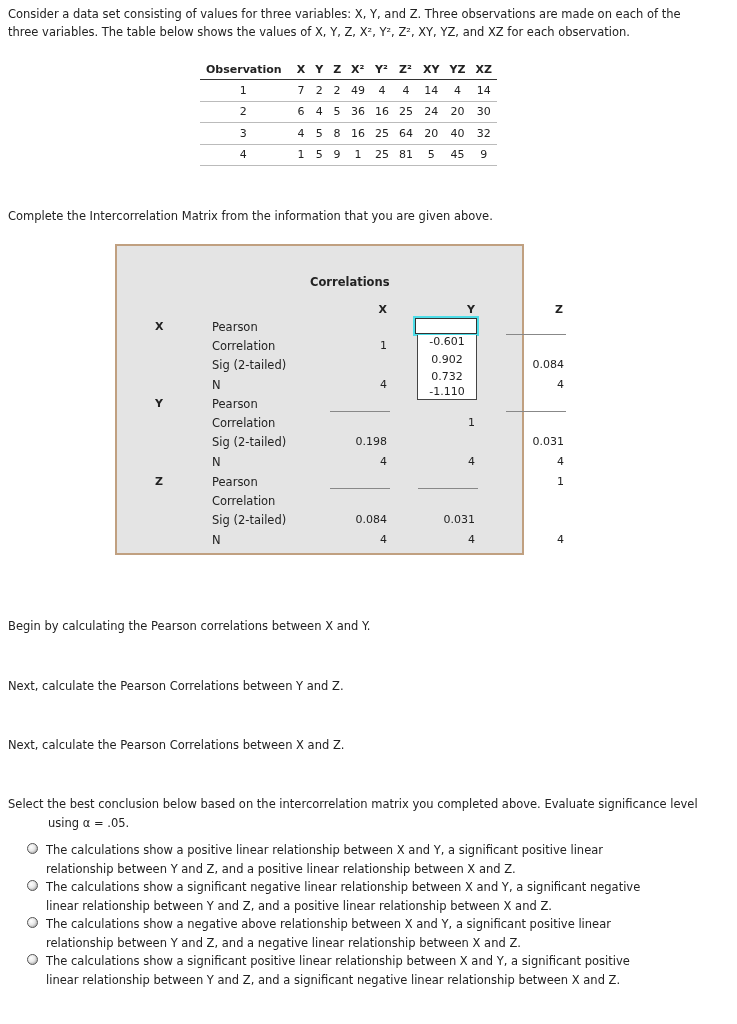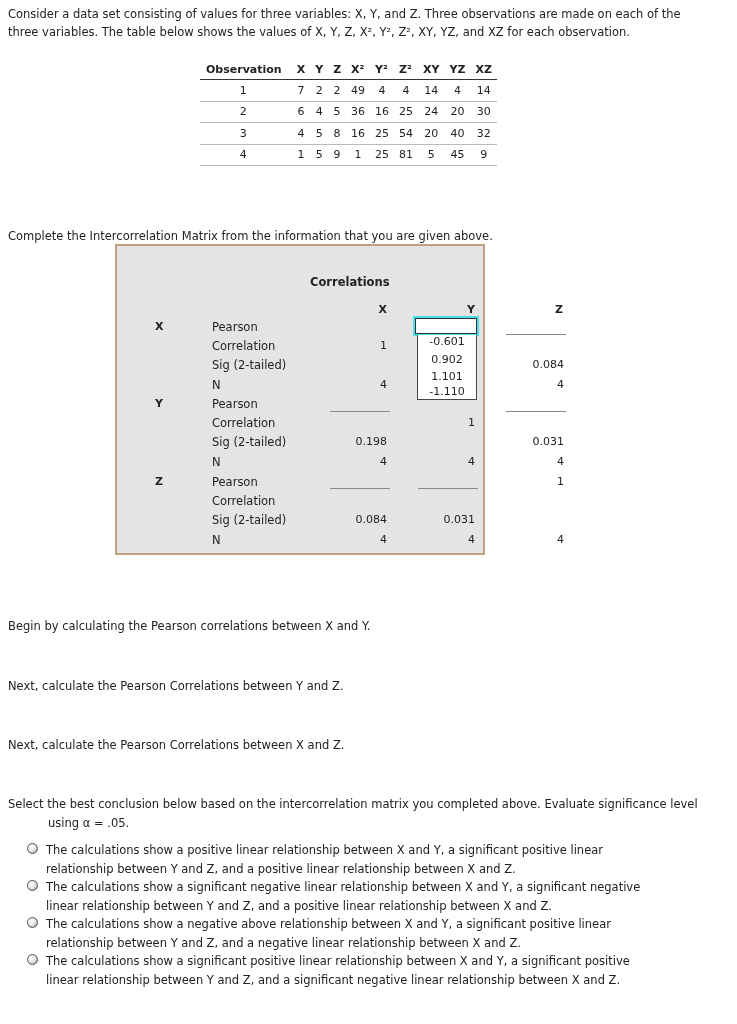--- a/index.html
+++ b/index.html
@@ -8,21 +8,21 @@
   .para { position:absolute; left:8px; line-height:18.5px; white-space:nowrap; }
 
   
   #obs-table { position:absolute; left:200px; top:60px; border-collapse:collapse; font-size:11px; }
   #obs-table th { font-weight:bold; padding:0 5px; height:19px; text-align:left; border-bottom:1.5px solid #333; color:#222; }
   #obs-table th.first { padding-left:6px; padding-right:10px; }
   #obs-table td { text-align:center; height:20.5px; padding:0 5px; border-bottom:1px solid #bbb; }
   #obs-table td.first { padding-right:10px; }
 
   
-  #corr-panel { position:absolute; left:115px; top:244px; width:370px; height:311px;
+  #corr-panel { position:absolute; left:115px; top:244px; width:409px; height:311px;
                 background:#e4e4e4; border:2px solid #c0a080; box-sizing:border-box; }
   #corr-title { position:absolute; left:193px; top:29px; font-weight:bold; font-size:11.5px; }
   .colhdr { position:absolute; top:57px; font-weight:bold; font-size:11px; text-align:right; }
   .rowhdr { position:absolute; left:38px; font-weight:bold; font-size:11px; }
   .lbl { position:absolute; left:95px; font-size:11.5px; }
   .val { position:absolute; width:60px; text-align:right; font-size:11px; }
   .blank { position:absolute; height:1px; background:#888; width:60px; }
   #xy-dropdown { position:absolute; left:298px; top:72px; width:67px; height:82px; }
   #xy-select { position:absolute; left:0; top:0; width:62px; height:16px; background:#fff;
                border:1.5px solid #333; outline:2px solid #4ddde8; box-sizing:border-box; }
@@ -82,41 +82,41 @@
       <td>20</td>
       <td>30</td>
     </tr>
     <tr>
       <td class="first">3</td>
       <td>4</td>
       <td>5</td>
       <td>8</td>
       <td>16</td>
       <td>25</td>
-      <td>54</td>
+      <td>64</td>
       <td>20</td>
       <td>40</td>
       <td>32</td>
     </tr>
     <tr>
       <td class="first">4</td>
       <td>1</td>
       <td>5</td>
       <td>9</td>
       <td>1</td>
       <td>25</td>
       <td>81</td>
       <td>5</td>
       <td>45</td>
       <td>9</td>
     </tr>
   </tbody>
 </table>
 
-<div class="para" style="top:207px;margin-top:20px;">Complete the Intercorrelation Matrix from the information that you are given above.</div>
+<div class="para" style="top:207px;">Complete the Intercorrelation Matrix from the information that you are given above.</div>
 
 <div id="corr-panel">
   <div id="corr-title">Correlations</div>
 
   <div class="colhdr" style="left:250px;width:20px;">X</div>
   <div class="colhdr" style="left:338px;width:20px;">Y</div>
   <div class="colhdr" style="left:426px;width:20px;">Z</div>
 
   <div class="rowhdr" style="top:74px;">X</div>
   <div class="lbl" style="top:74px;">Pearson</div>
@@ -127,21 +127,21 @@
   <div class="val" style="left:210px;top:132px;">4</div>
   <div class="blank" style="left:389px;top:88px;"></div>
   <div class="val" style="left:387px;top:112px;">0.084</div>
   <div class="val" style="left:387px;top:132px;">4</div>
 
   <div id="xy-dropdown">
     <div id="xy-select"></div>
     <div id="xy-list">
       <div class="opt" style="top:0;">-0.601</div>
       <div class="opt" style="top:18px;">0.902</div>
-      <div class="opt" style="top:35px;">1.101</div>
+      <div class="opt" style="top:35px;">0.732</div>
       <div class="opt" style="top:50px;">-1.110</div>
     </div>
   </div>
 
   <div class="rowhdr" style="top:151px;">Y</div>
   <div class="lbl" style="top:151px;">Pearson</div>
   <div class="lbl" style="top:170px;">Correlation</div>
   <div class="lbl" style="top:189px;">Sig (2-tailed)</div>
   <div class="lbl" style="top:209px;">N</div>
   <div class="blank" style="left:213px;top:165px;"></div>

